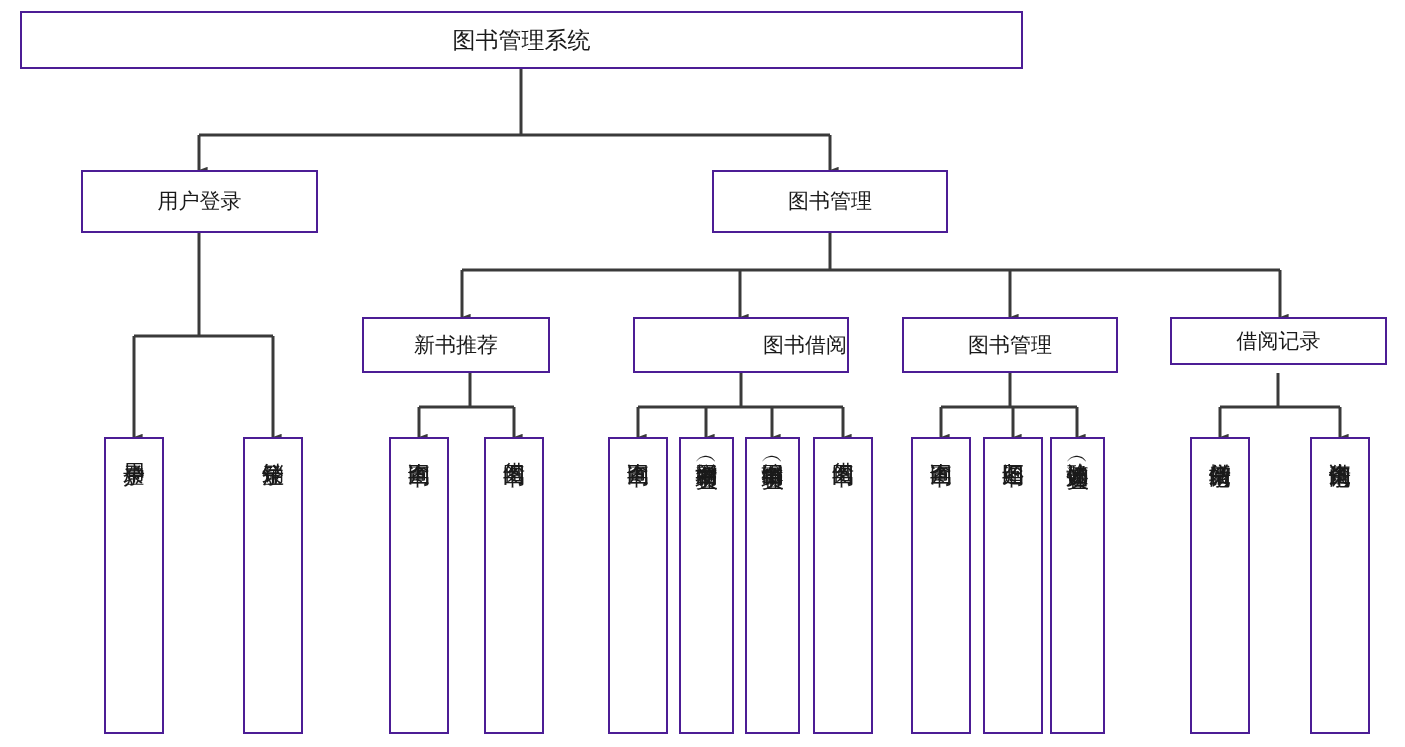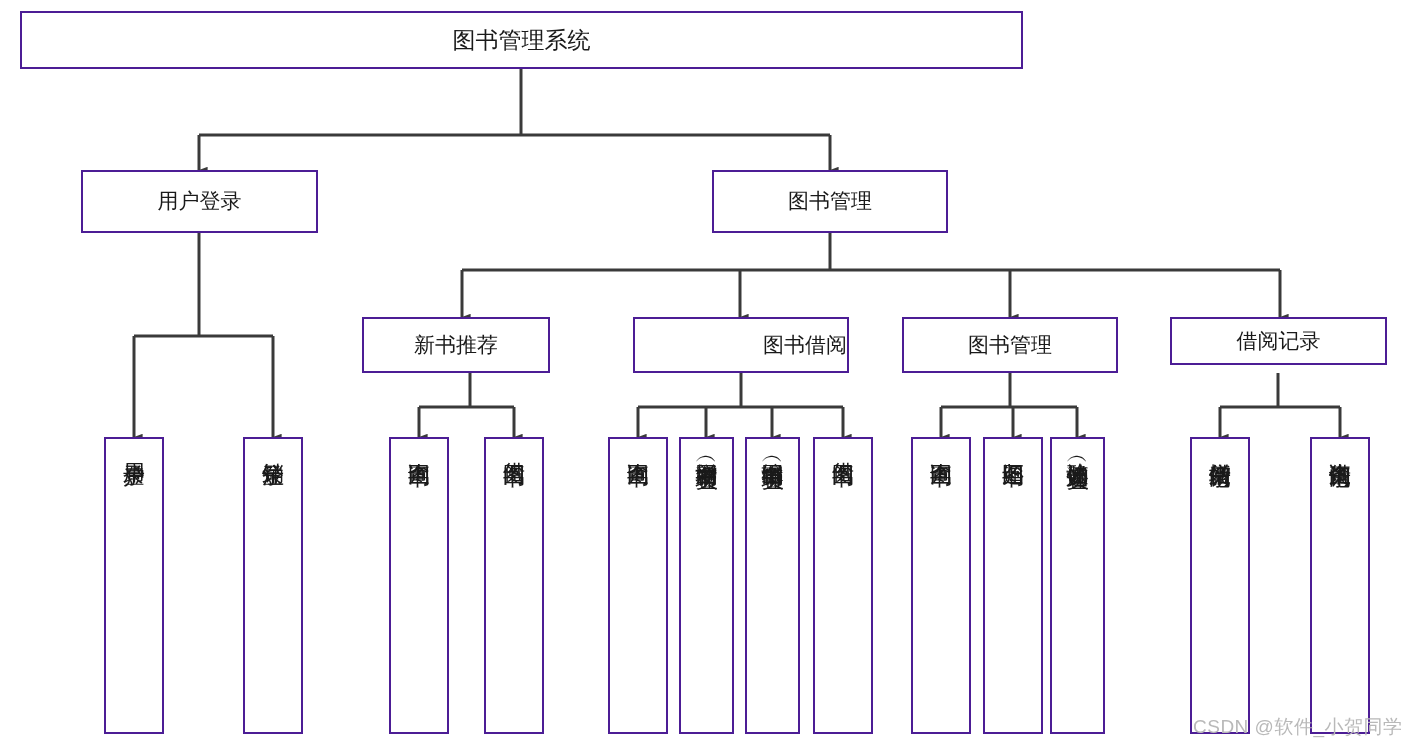--- a/index.html
+++ b/index.html
@@ -181,15 +181,14 @@
         <span class="node-label">确认归还（管理员）</span>
       </div>
       <div class="node-box node-leaf" style="left: 1190px; top: 437px; width: 60px; height: 297px;">
         <span class="node-label">新增借阅记录</span>
       </div>
       <div class="node-box node-leaf" style="left: 1310px; top: 437px; width: 60px; height: 297px;">
         <span class="node-label">查询借阅记录</span>
       </div>
     </div>
 
-  <div class="watermark" style="left: 1193px; top: 714px;">CSDN @软件_小贺同学</div>
 
 </div>
 
 </body></html>

